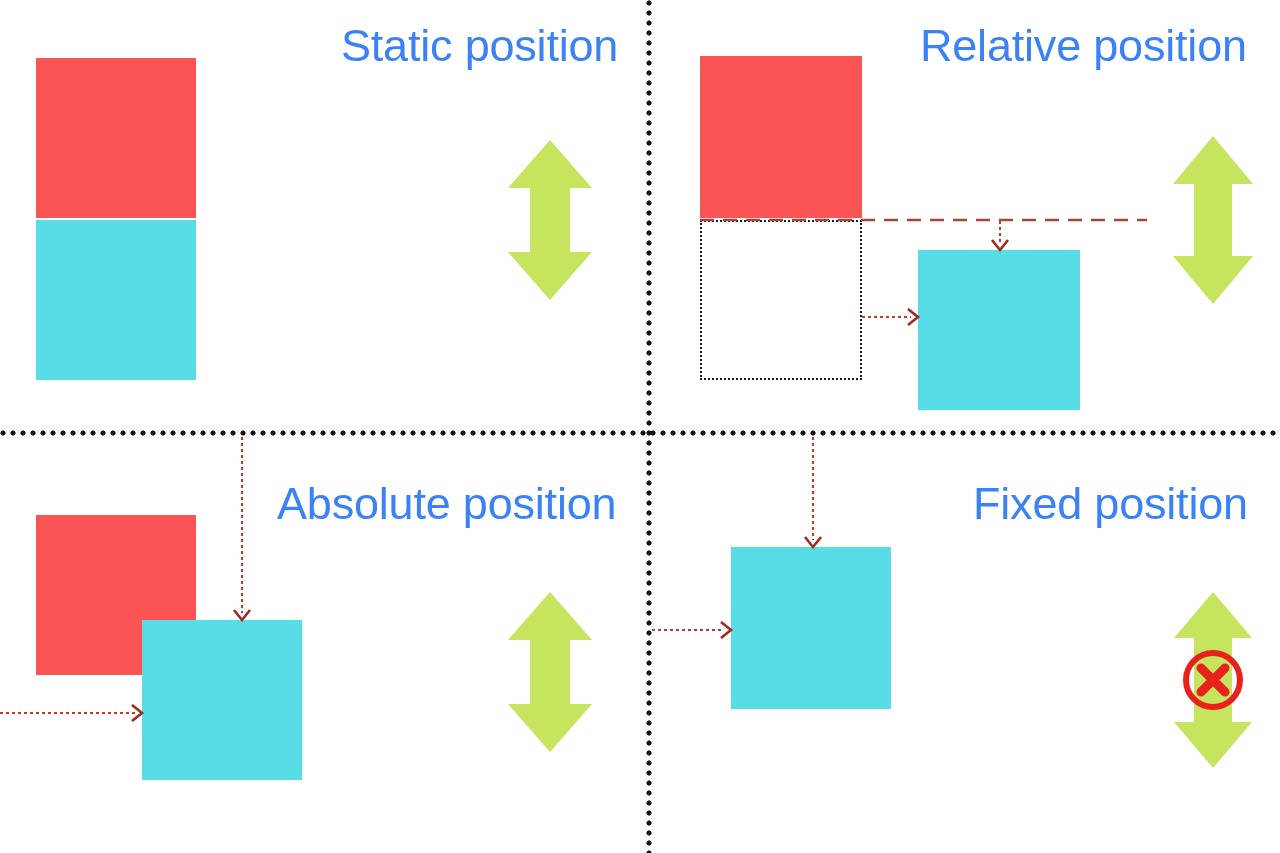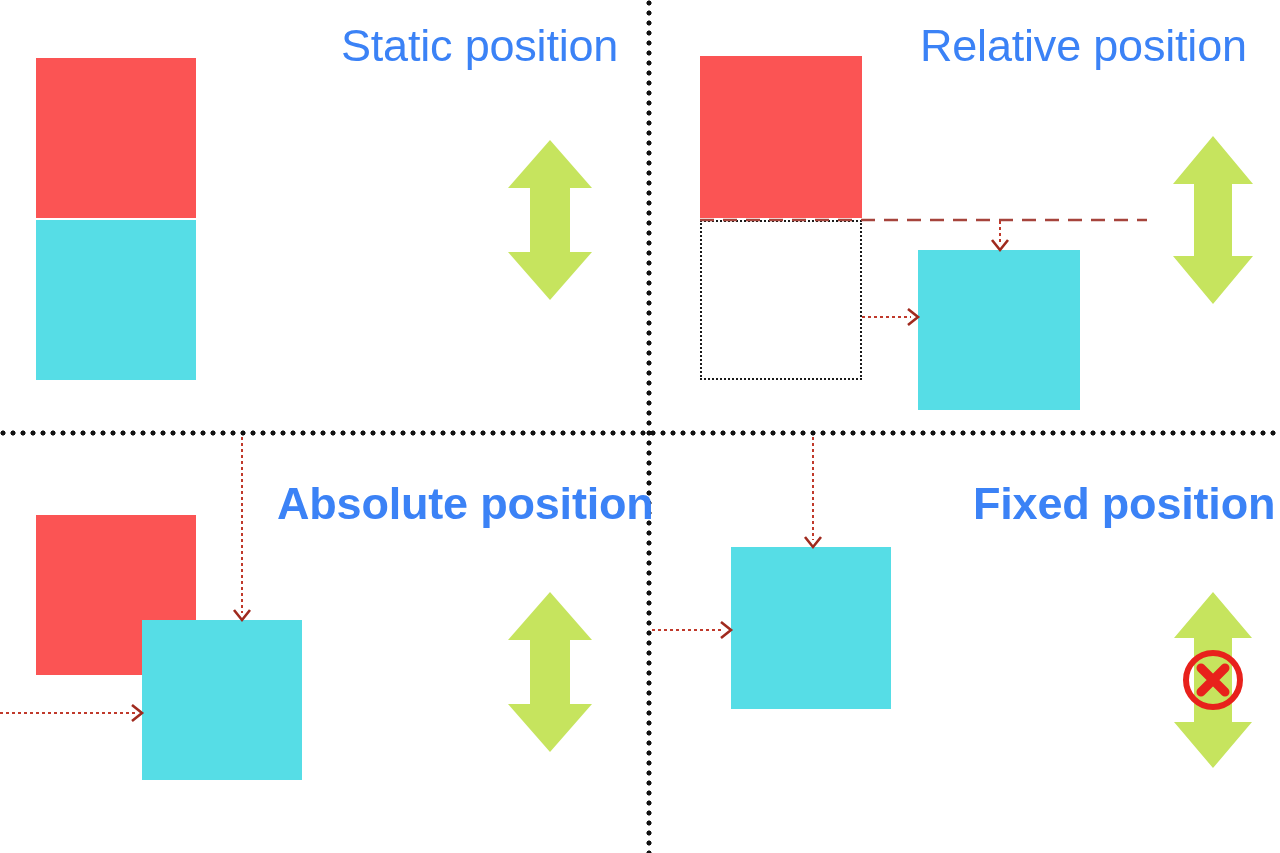--- a/index.html
+++ b/index.html
@@ -43,22 +43,22 @@
     position: absolute;
     font-size: 45px;
     font-weight: 400;
     color: #3b82f6;
     line-height: 1;
     white-space: nowrap;
     letter-spacing: -0.2px;
   }
   #title-static   { left: 341px; top: 23px; }
   #title-relative { left: 920px; top: 23px; text-align: center; }
-  #title-absolute { left: 277px; top: 481px; font-weight: bold; }
-  #title-fixed    { left: 973px; top: 481px; font-weight: bold; }
+  #title-absolute { left: 277px; top: 481px; }
+  #title-fixed    { left: 973px; top: 481px; }
 
   
   .box {
     position: absolute;
   }
   .box-red   { background: #fb5454; }
   .box-cyan  { background: #56dde6; }
   .box-ghost {
     background: #ffffff;
     border: 2px dotted #1a1a1a;

